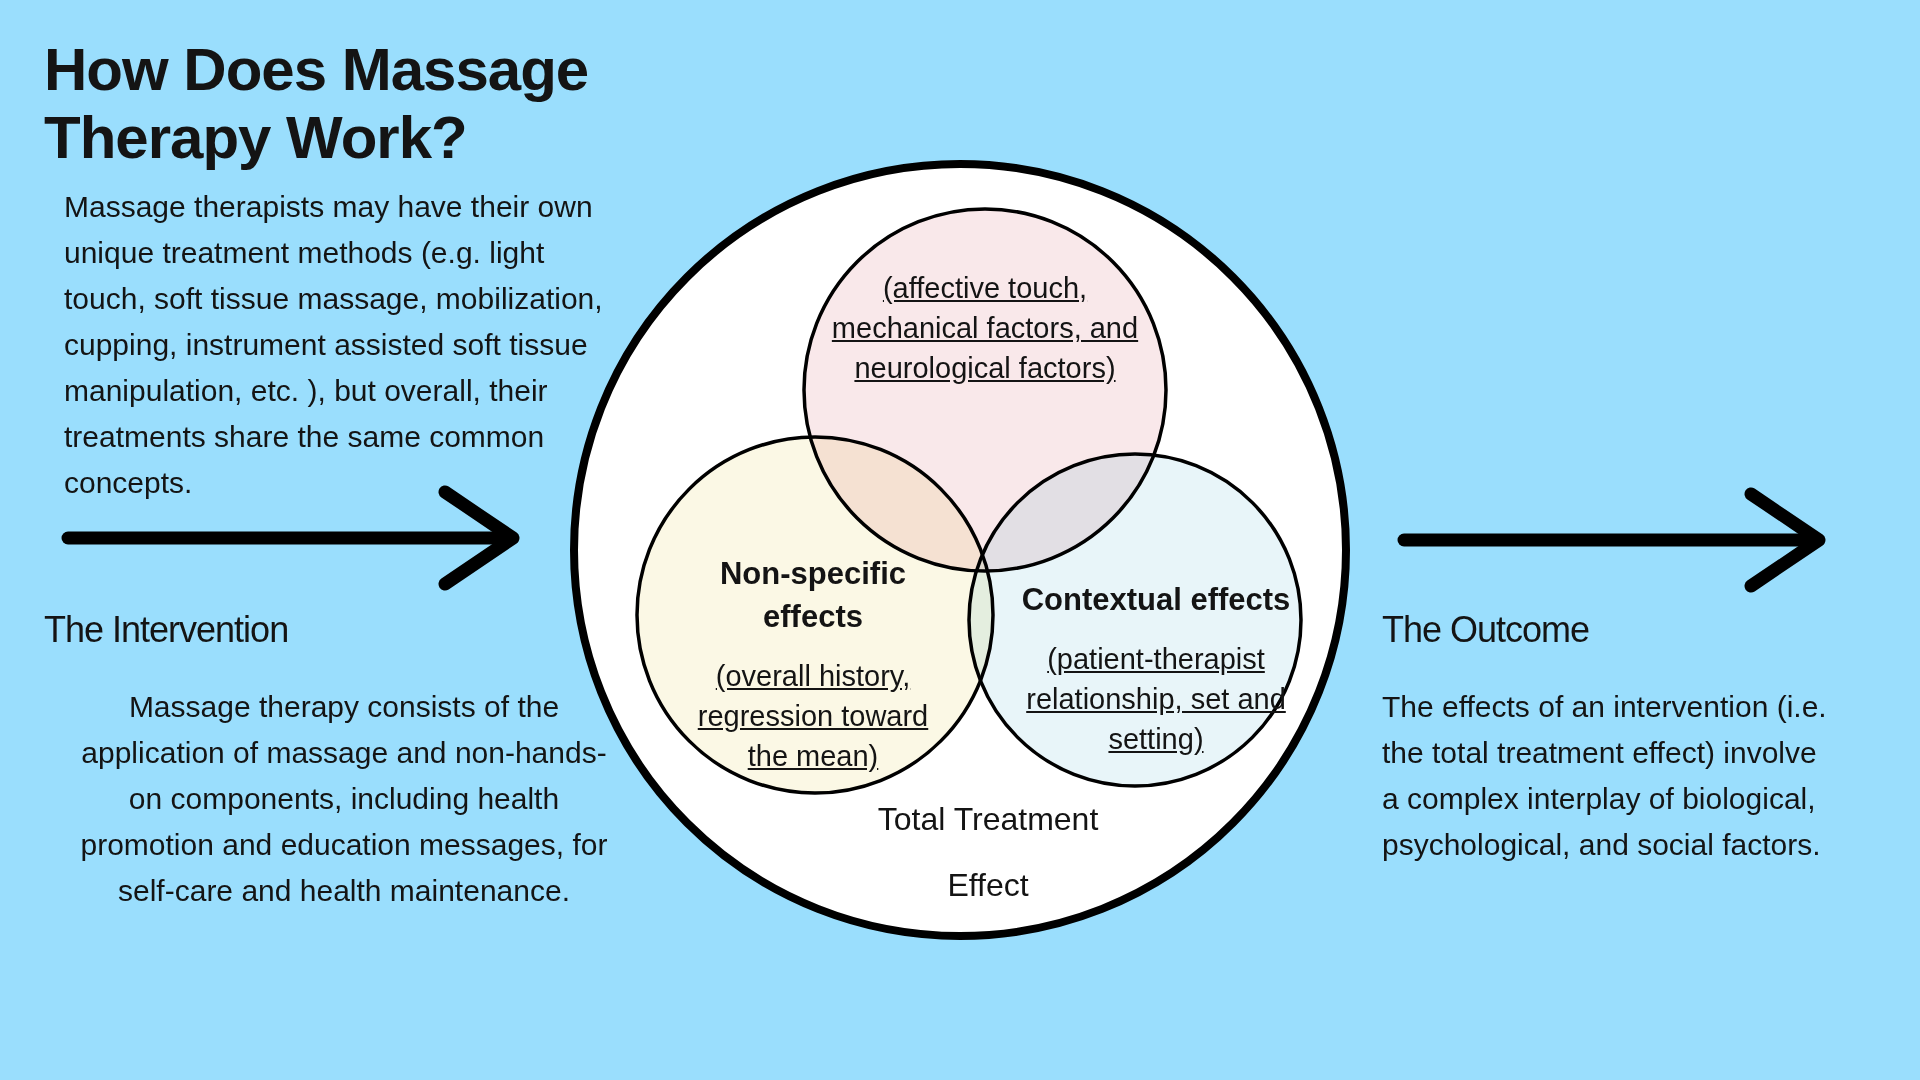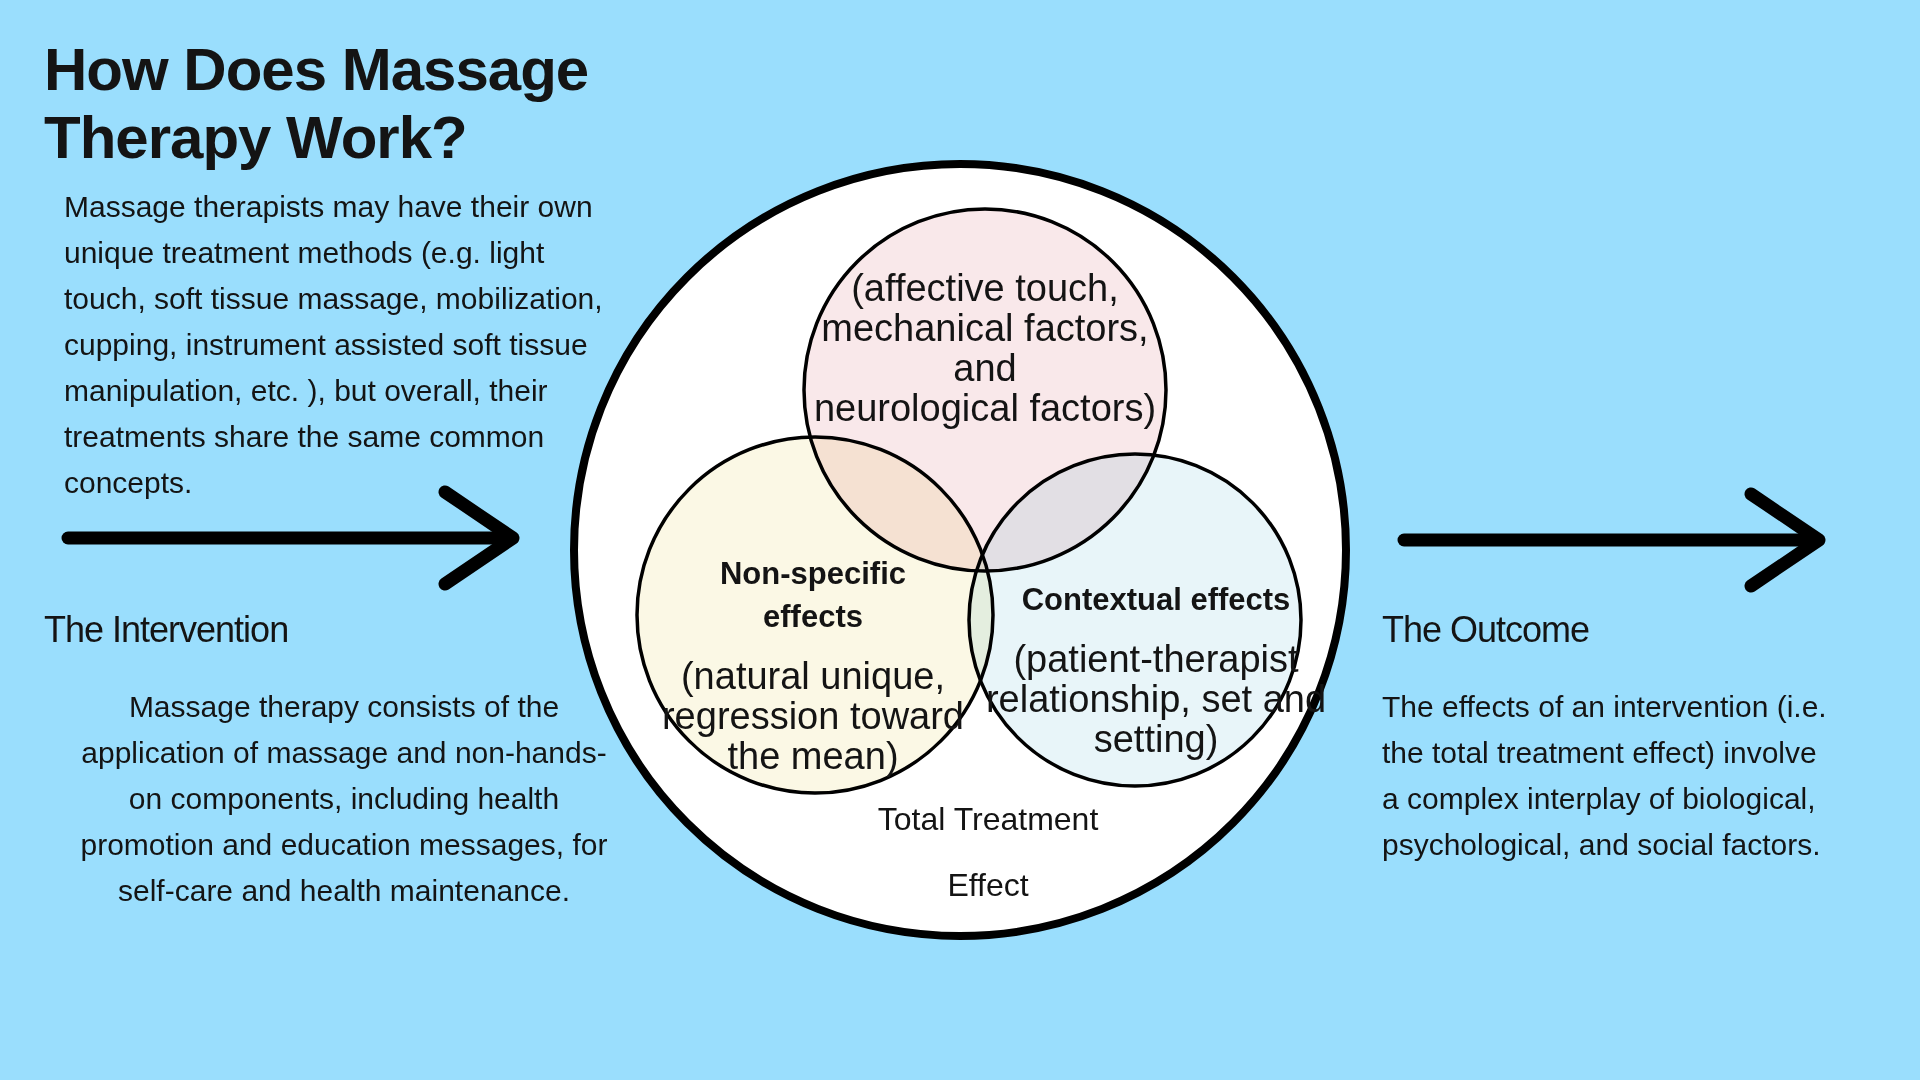--- a/index.html
+++ b/index.html
@@ -39,21 +39,21 @@
 
   #venn-svg { left:560px; top:150px; isolation:isolate; }
 
   .venn-label {
     position:absolute;
     transform:translateX(-50%);
     text-align:center;
     white-space:pre-line;
   }
   .venn-title    { font-size:31px; line-height:43px; font-weight:700; white-space:pre-line; }
-  .venn-subtitle { font-size:38px; line-height:40px; white-space:pre-line; }
+  .venn-subtitle { font-size:29px; line-height:40px; white-space:pre-line;text-decoration:underline; }
 
   #label-specific    { left:985px;  top:250px; width:380px; }
   #label-nonspecific { left:813px;  top:534px; width:310px; }
   #label-contextual  { left:1156px; top:560px; width:350px; }
   #label-total       { left:988px;  top:786px; width:330px;
                        font-size:32px; line-height:66px; font-weight:400; }
 </style>
 </head>
 <body>
 
@@ -89,21 +89,21 @@
 
 <div class="venn-label" id="label-specific">
   <div class="venn-subtitle">(affective touch,
 mechanical factors, and
 neurological factors)</div>
 </div>
 
 <div class="venn-label" id="label-nonspecific">
   <div class="venn-title">Non-specific
 effects</div>
-  <div class="venn-subtitle">(natural unique,
+  <div class="venn-subtitle">(overall history,
 regression toward
 the mean)</div>
 </div>
 
 <div class="venn-label" id="label-contextual">
   <div class="venn-title">Contextual effects</div>
   <div class="venn-subtitle">(patient-therapist
 relationship, set and
 setting)</div>
 </div>

